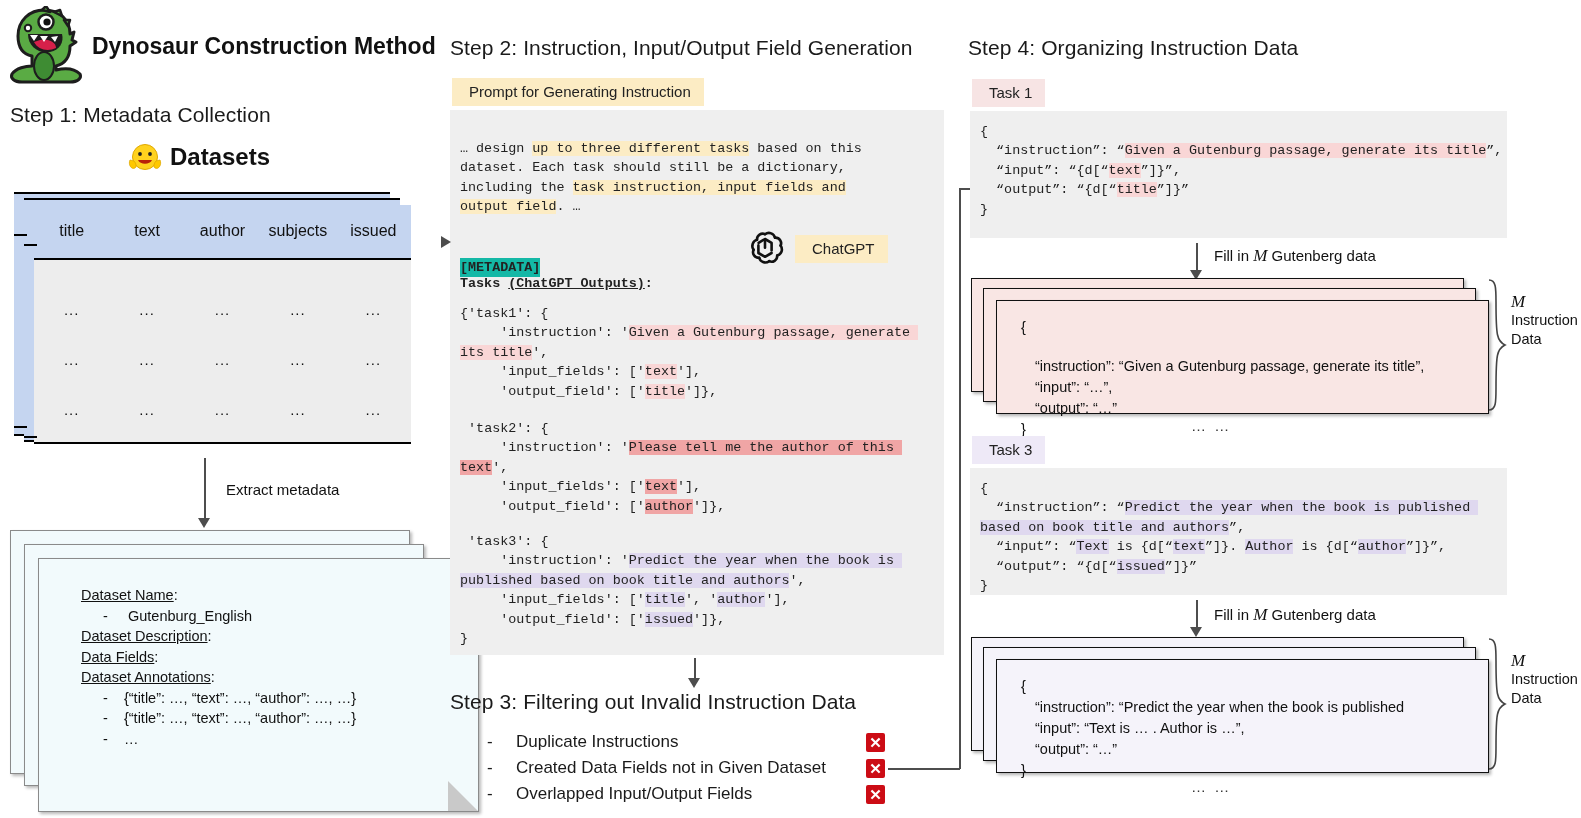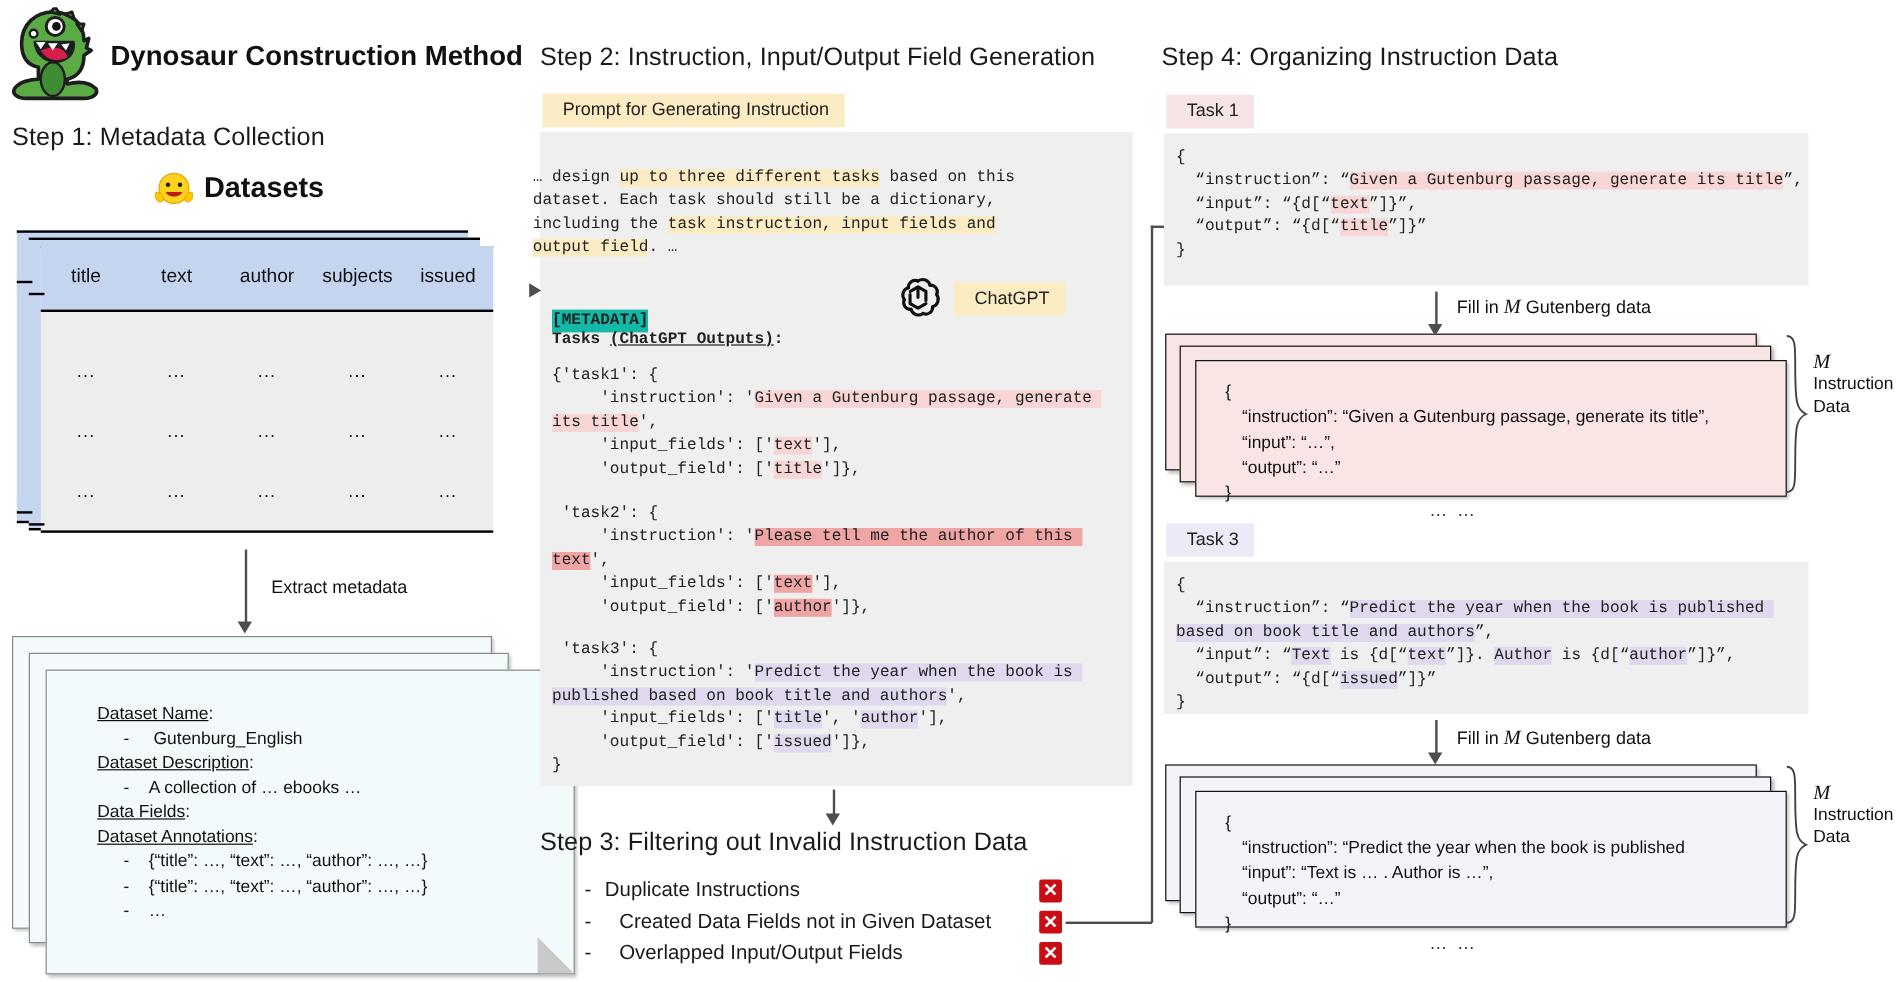--- a/index.html
+++ b/index.html
@@ -151,37 +151,36 @@
 <div class="arrow-down" style="left:198px;top:518px;"></div>
 <div class="cap" style="left:226px;top:481px;">Extract metadata</div>
 
 <div class="meta-card" style="left:10px;top:530px;width:398px;height:242px;"></div>
 <div class="meta-card" style="left:24px;top:544px;width:398px;height:240px;"></div>
 <div class="meta-card" style="left:38px;top:558px;width:396px;height:252px;padding-left:43px;">
   <div class="meta-body">
     <div><span class="meta-h">Dataset Name</span>:</div>
     <div class="meta-li">-&nbsp;&nbsp;&nbsp;&nbsp;&nbsp;<span>Gutenburg_English</span></div>
     <div><span class="meta-h">Dataset Description</span>:</div>
-    <div class="meta-li">-&nbsp;&nbsp;&nbsp;&nbsp;<span>A collection of … ebooks …</span></div>
     <div><span class="meta-h">Data Fields</span>:</div>
     <div><span class="meta-h">Dataset Annotations</span>:</div>
     <div class="meta-li">-&nbsp;&nbsp;&nbsp;&nbsp;<span>{“title”: …, “text”: …, “author”: …, …}</span></div>
     <div class="meta-li">-&nbsp;&nbsp;&nbsp;&nbsp;<span>{“title”: …, “text”: …, “author”: …, …}</span></div>
     <div class="meta-li">-&nbsp;&nbsp;&nbsp;&nbsp;<span>…</span></div>
   </div>
   <div class="fold"></div>
 </div>
 
 <div class="abs step-title" style="left:450px;top:36px;">Step 2: Instruction, Input/Output Field Generation</div>
 
 <div class="tag tag-amber" style="left:452px;top:78px;">Prompt for Generating Instruction</div>
 
 <div class="panel" style="left:450px;top:110px;width:494px;height:545px;"></div>
 
-<div class="abs mono" style="left:444px;top:139px;width:470px;"><span>… design </span><span class="hl-amber">up to three different tasks</span><span> based on this
+<div class="abs mono" style="left:460px;top:139px;width:470px;"><span>… design </span><span class="hl-amber">up to three different tasks</span><span> based on this
 dataset. Each task should still be a dictionary,
 including the </span><span class="hl-amber">task instruction, input fields and
 output field</span><span>. …</span></div>
 
 <div class="arrow-right" style="left:441px;top:236px;"></div>
 <div class="abs mono hl-grey" style="left:460px;top:234px;font-weight:bold;">[METADATA]</div>
 
 <div class="abs" style="left:745px;top:228px;width:40px;height:40px;">
   <svg width="40" height="40" viewBox="0 0 40 40">
     <g fill="none" stroke="#111" stroke-width="2.6" stroke-linejoin="round" stroke-linecap="round">
@@ -218,21 +217,21 @@
      'input_fields': ['<span class="hl-violet bd">title</span>', '<span class="hl-violet bd">author</span>'],
      'output_field': ['<span class="hl-violet bd">issued</span>']},
 }</div>
 
 <div class="vline" style="left:694px;top:658px;height:22px;"></div>
 <div class="arrow-down" style="left:688px;top:678px;"></div>
 
 <div class="abs step-title" style="left:450px;top:690px;">Step 3: Filtering out Invalid Instruction Data</div>
 
 <div class="s3dash" style="left:487px;top:732px;">-</div>
-<div class="s3row" style="left:504px;top:732px;">Duplicate Instructions</div>
+<div class="s3row" style="left:516px;top:732px;">Duplicate Instructions</div>
 <div class="xmark" style="left:866px;top:733px;">✕</div>
 
 <div class="s3dash" style="left:487px;top:758px;">-</div>
 <div class="s3row" style="left:516px;top:758px;">Created Data Fields not in Given Dataset</div>
 <div class="xmark" style="left:866px;top:759px;">✕</div>
 
 <div class="s3dash" style="left:487px;top:784px;">-</div>
 <div class="s3row" style="left:516px;top:784px;">Overlapped Input/Output Fields</div>
 <div class="xmark" style="left:866px;top:785px;">✕</div>
 
@@ -253,21 +252,21 @@
 
 <div class="vline" style="left:1196px;top:243px;height:30px;"></div>
 <div class="arrow-down" style="left:1190px;top:270px;"></div>
 <div class="cap" style="left:1214px;top:246px;"><span>Fill in </span><span class="mi">M</span><span> Gutenberg data</span></div>
 
 <div class="inst-card inst-pink" style="left:971px;top:278px;width:491px;height:112px;"></div>
 <div class="inst-card inst-pink" style="left:983px;top:288px;width:491px;height:112px;"></div>
 <div class="inst-card inst-pink" style="left:996px;top:300px;width:491px;height:112px;">
   <div class="inst-body">
     <div>{</div>
-    <div style="padding-left:14px;">“instruction”: “Given a Gutenburg passage, generate its title”,</div>
+    <div style="padding-left:14px;margin-top:18px;">“instruction”: “Given a Gutenburg passage, generate its title”,</div>
     <div style="padding-left:14px;">“input”: “…”,</div>
     <div style="padding-left:14px;">“output”: “…”</div>
     <div>}</div>
   </div>
 </div>
 
 <div class="abs" style="left:1487px;top:278px;width:20px;height:134px;">
   <svg width="20" height="134" viewBox="0 0 20 134">
     <path d="M2 2 C9 2 9 10 9 24 C9 58 10 63 18 67 C10 71 9 76 9 110 C9 124 9 132 2 132" fill="none" stroke="#444" stroke-width="1.6"></path>
   </svg>

